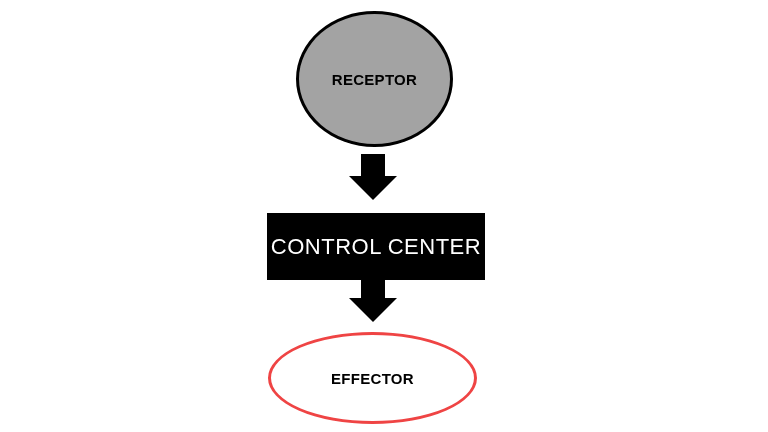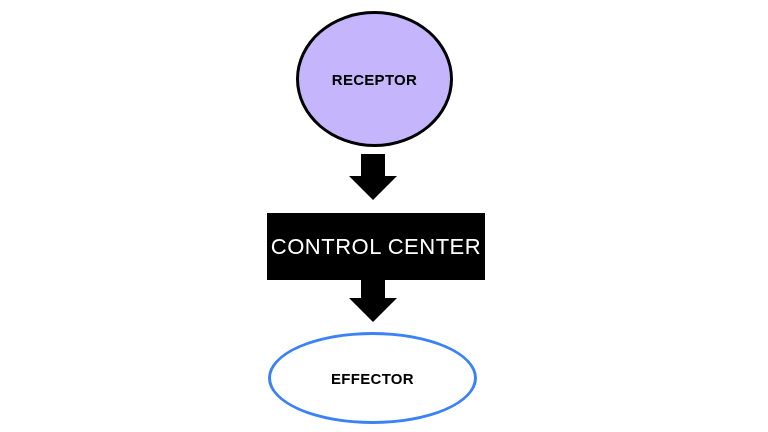--- a/index.html
+++ b/index.html
@@ -23,21 +23,21 @@
     text-align: center;
     box-sizing: border-box;
   }
   .node-circle {
     left: 296px;
     top: 11px;
     width: 157px;
     height: 136px;
     border: 3px solid #000000;
     border-radius: 50%;
-    background: #c4b5fd;
+    background: #a3a3a3;
     color: #000000;
     font-weight: bold;
     font-size: 15px;
     letter-spacing: 0.3px;
   }
   .node-rect {
     left: 267px;
     top: 213px;
     width: 218px;
     height: 67px;
@@ -45,21 +45,21 @@
     color: #ffffff;
     font-size: 22px;
     font-weight: normal;
     letter-spacing: 0.5px;
   }
   .node-ellipse {
     left: 268px;
     top: 332px;
     width: 209px;
     height: 92px;
-    border: 3px solid #3b82f6;
+    border: 3px solid #ef4444;
     border-radius: 50%;
     background: #ffffff;
     color: #000000;
     font-weight: bold;
     font-size: 15px;
     letter-spacing: 0.3px;
   }
   .arrow {
     position: absolute;
     width: 48px;

